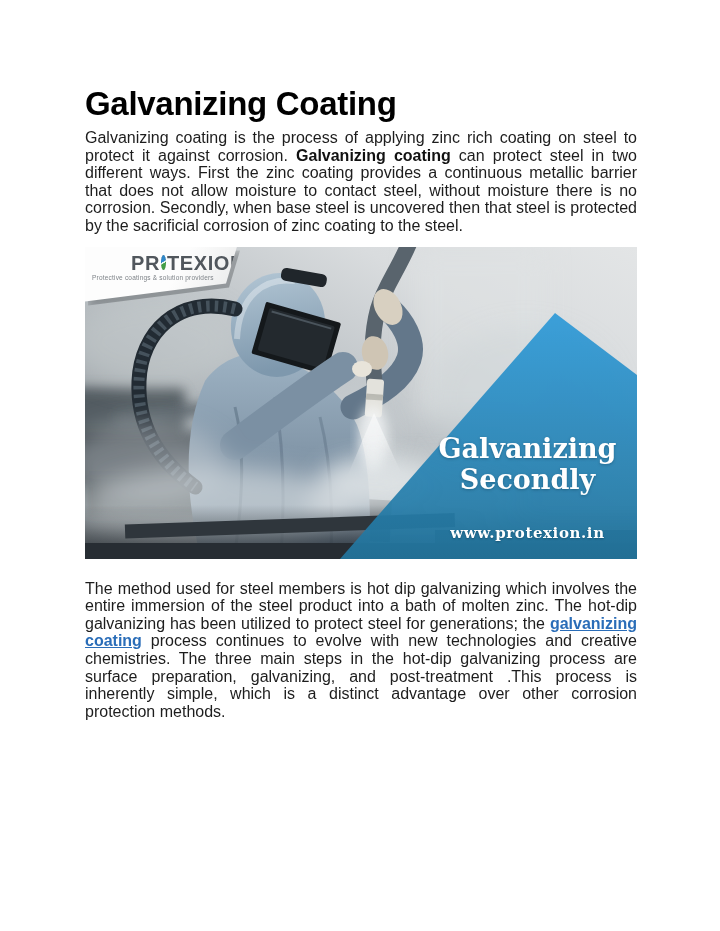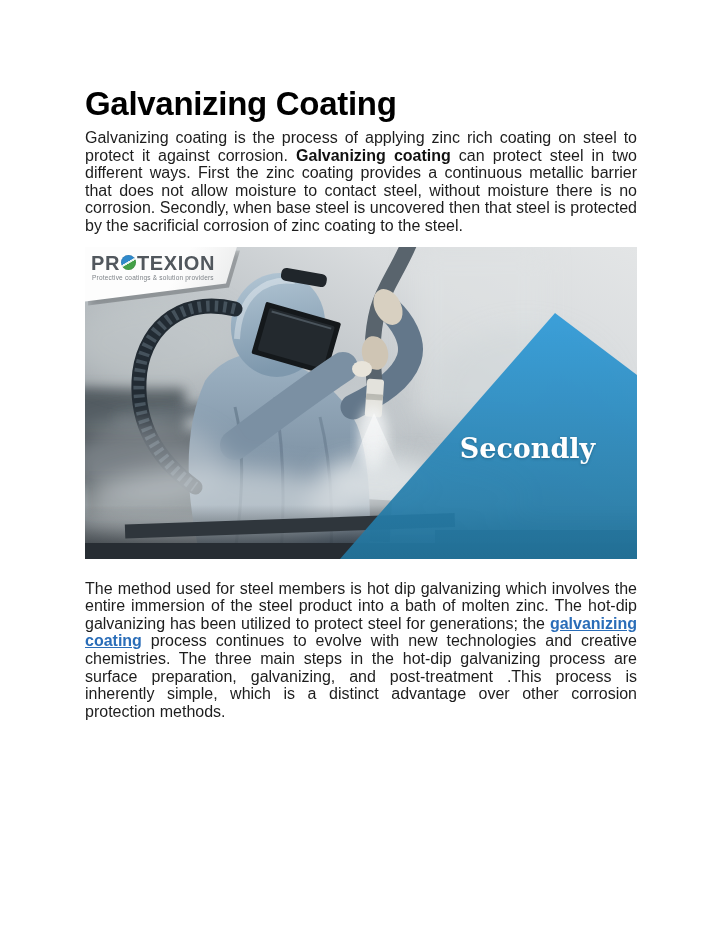--- a/index.html
+++ b/index.html
@@ -18,21 +18,21 @@
   .banner{position:relative;margin-top:12px;width:552px;height:312px;overflow:hidden;
     background:#c7ccd0;}
   .banner svg{position:absolute;left:0;top:0;z-index:1;}
 
   .logo-shadow{position:absolute;left:3px;top:4px;width:160px;height:58px;z-index:2;
     clip-path:polygon(0 0,152px 0,141px 37px,0 55px);
     background:rgba(20,25,30,0.28);filter:blur(4px);}
   .logo-patch{position:absolute;left:0;top:0;width:160px;height:60px;z-index:3;
     clip-path:polygon(0 0,152px 0,141px 37px,0 55px);
     background:linear-gradient(118deg,#fdfdfd 55%,#e9eaea 92%);}
-  .logo-row{display:flex;align-items:flex-start;padding:6px 0 0 6px;}
+  .logo-row{display:flex;align-items:flex-start;padding:6px 0 0 6px;margin-left:40px;}
   .logo-text{font-weight:bold;font-size:20px;letter-spacing:0.6px;color:#51575d;line-height:20px;}
   .globe{width:15px;height:15px;border-radius:50%;margin:2px 1px 0 1px;display:inline-block;
     background:linear-gradient(150deg,#2f89cb 44%,#eef6f2 46%,#e2f1e8 54%,#43a047 56%);
     box-shadow:inset 0 0 1px rgba(0,0,0,.35);}
   .logo-tagline{padding-left:7px;margin-top:1px;font-size:6.5px;letter-spacing:0.2px;color:#7e8388;}
 
   .tri-text{position:absolute;left:330px;top:186px;width:225px;text-align:center;z-index:2;
     color:#fff;font-family:"DejaVu Serif",serif;font-weight:bold;}
   .tri-line{font-size:27px;line-height:31px;text-shadow:0 1px 3px rgba(0,40,60,.35);}
   .tri-site{margin-top:29px;font-size:15px;letter-spacing:0.6px;
@@ -170,20 +170,22 @@
       <div class="logo-patch">
         <div class="logo-row">
           <span class="logo-text">PR</span>
           <span class="globe"></span>
           <span class="logo-text">TEXION</span>
         </div>
         <div class="logo-tagline">Protective coatings &amp; solution providers</div>
       </div>
 
       <div class="tri-text">
+        <div class="tri-line">Galvanizing</div>
         <div class="tri-line">Secondly</div>
+        <div class="tri-site">www.protexion.in</div>
       </div>
     </div>
 
     <p class="para para-2"><span>The method used for steel members is hot dip galvanizing which involves the entire immersion of the steel product into a bath of molten zinc. The hot-dip galvanizing has been utilized to protect steel for generations; the </span><a class="inline-link">galvanizing coating</a><span> process continues to evolve with new technologies and creative chemistries.  The three main steps in the hot-dip galvanizing process are surface preparation, galvanizing, and post-treatment .This process is inherently simple, which is a distinct advantage over other corrosion protection methods.</span></p>
 
   </div>
 </div>
 
 </body></html>

